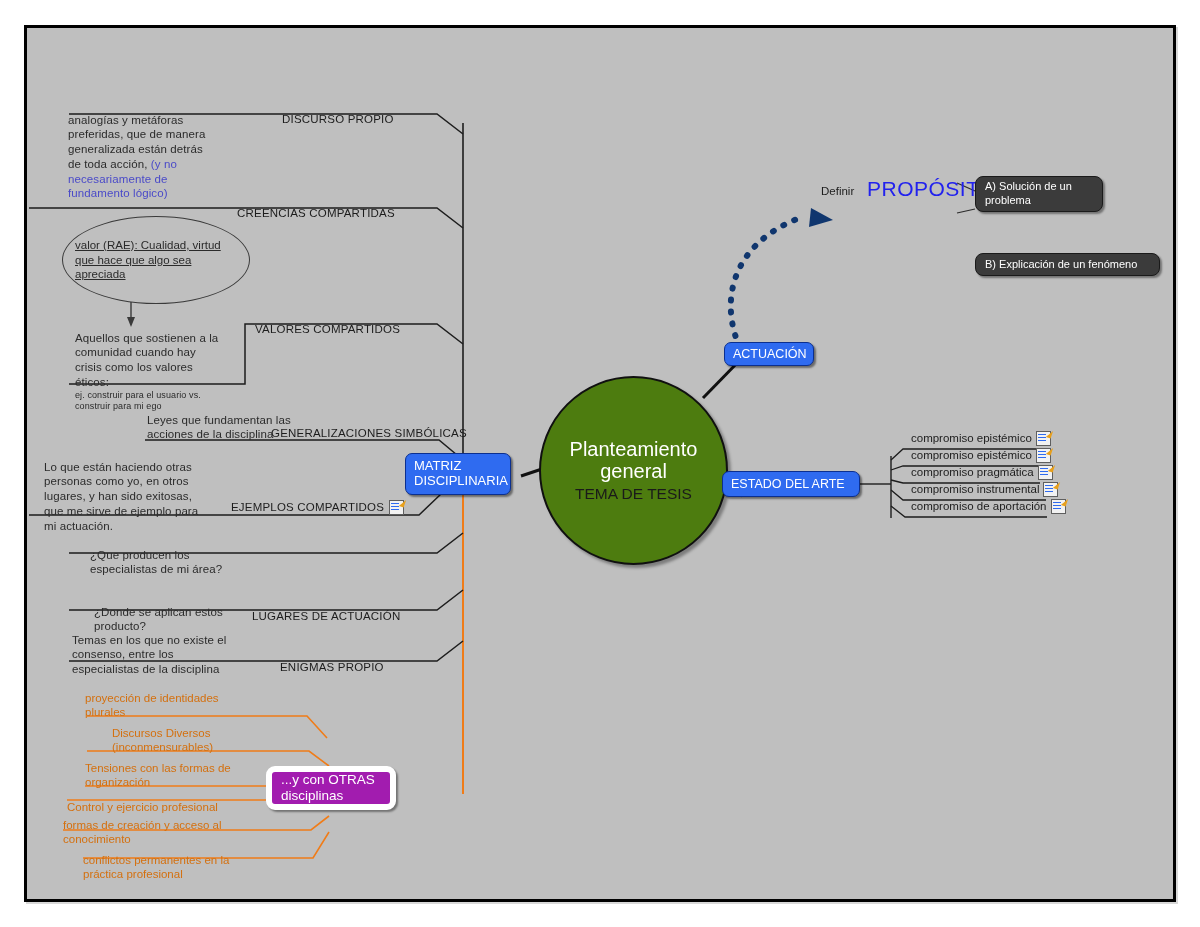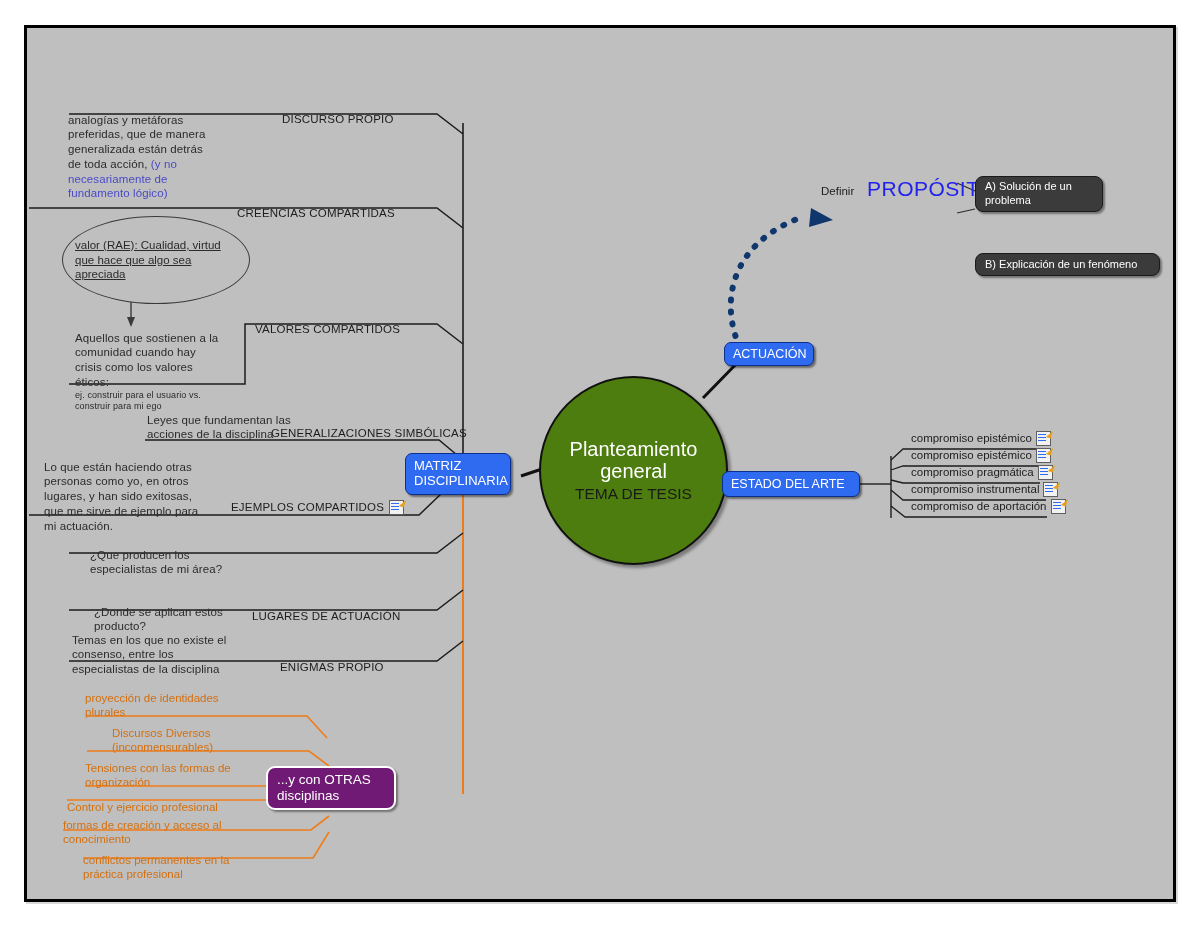--- a/index.html
+++ b/index.html
@@ -38,21 +38,21 @@
   
   .darkbox{
     position:absolute;background:#3b3b3b;border:1px solid #1a1a1a;border-radius:8px;
     color:#ffffff;font-size:11px;line-height:1.25;padding:4px 9px;
     box-sizing:border-box;box-shadow:2px 2px 2px rgba(0,0,0,.4);
     display:flex;align-items:center;
   }
 
   
   .greenbox{
-    position:absolute;background:#701a75;border:2px solid #ffffff;border-radius:9px;
+    position:absolute;background:#a21caf;border:6px solid #ffffff;border-radius:9px;
     color:#ffffff;font-size:13.5px;line-height:1.2;padding:5px 9px;
     box-sizing:border-box;box-shadow:2px 2px 2px rgba(0,0,0,.4);
     display:flex;align-items:center;
   }
 
   
   #center-circle{
     position:absolute;border-radius:50%;background:#4d7c0f;border:2px solid #101010;
     display:flex;flex-direction:column;align-items:center;justify-content:center;
     box-shadow:3px 3px 3px rgba(0,0,0,.35);

